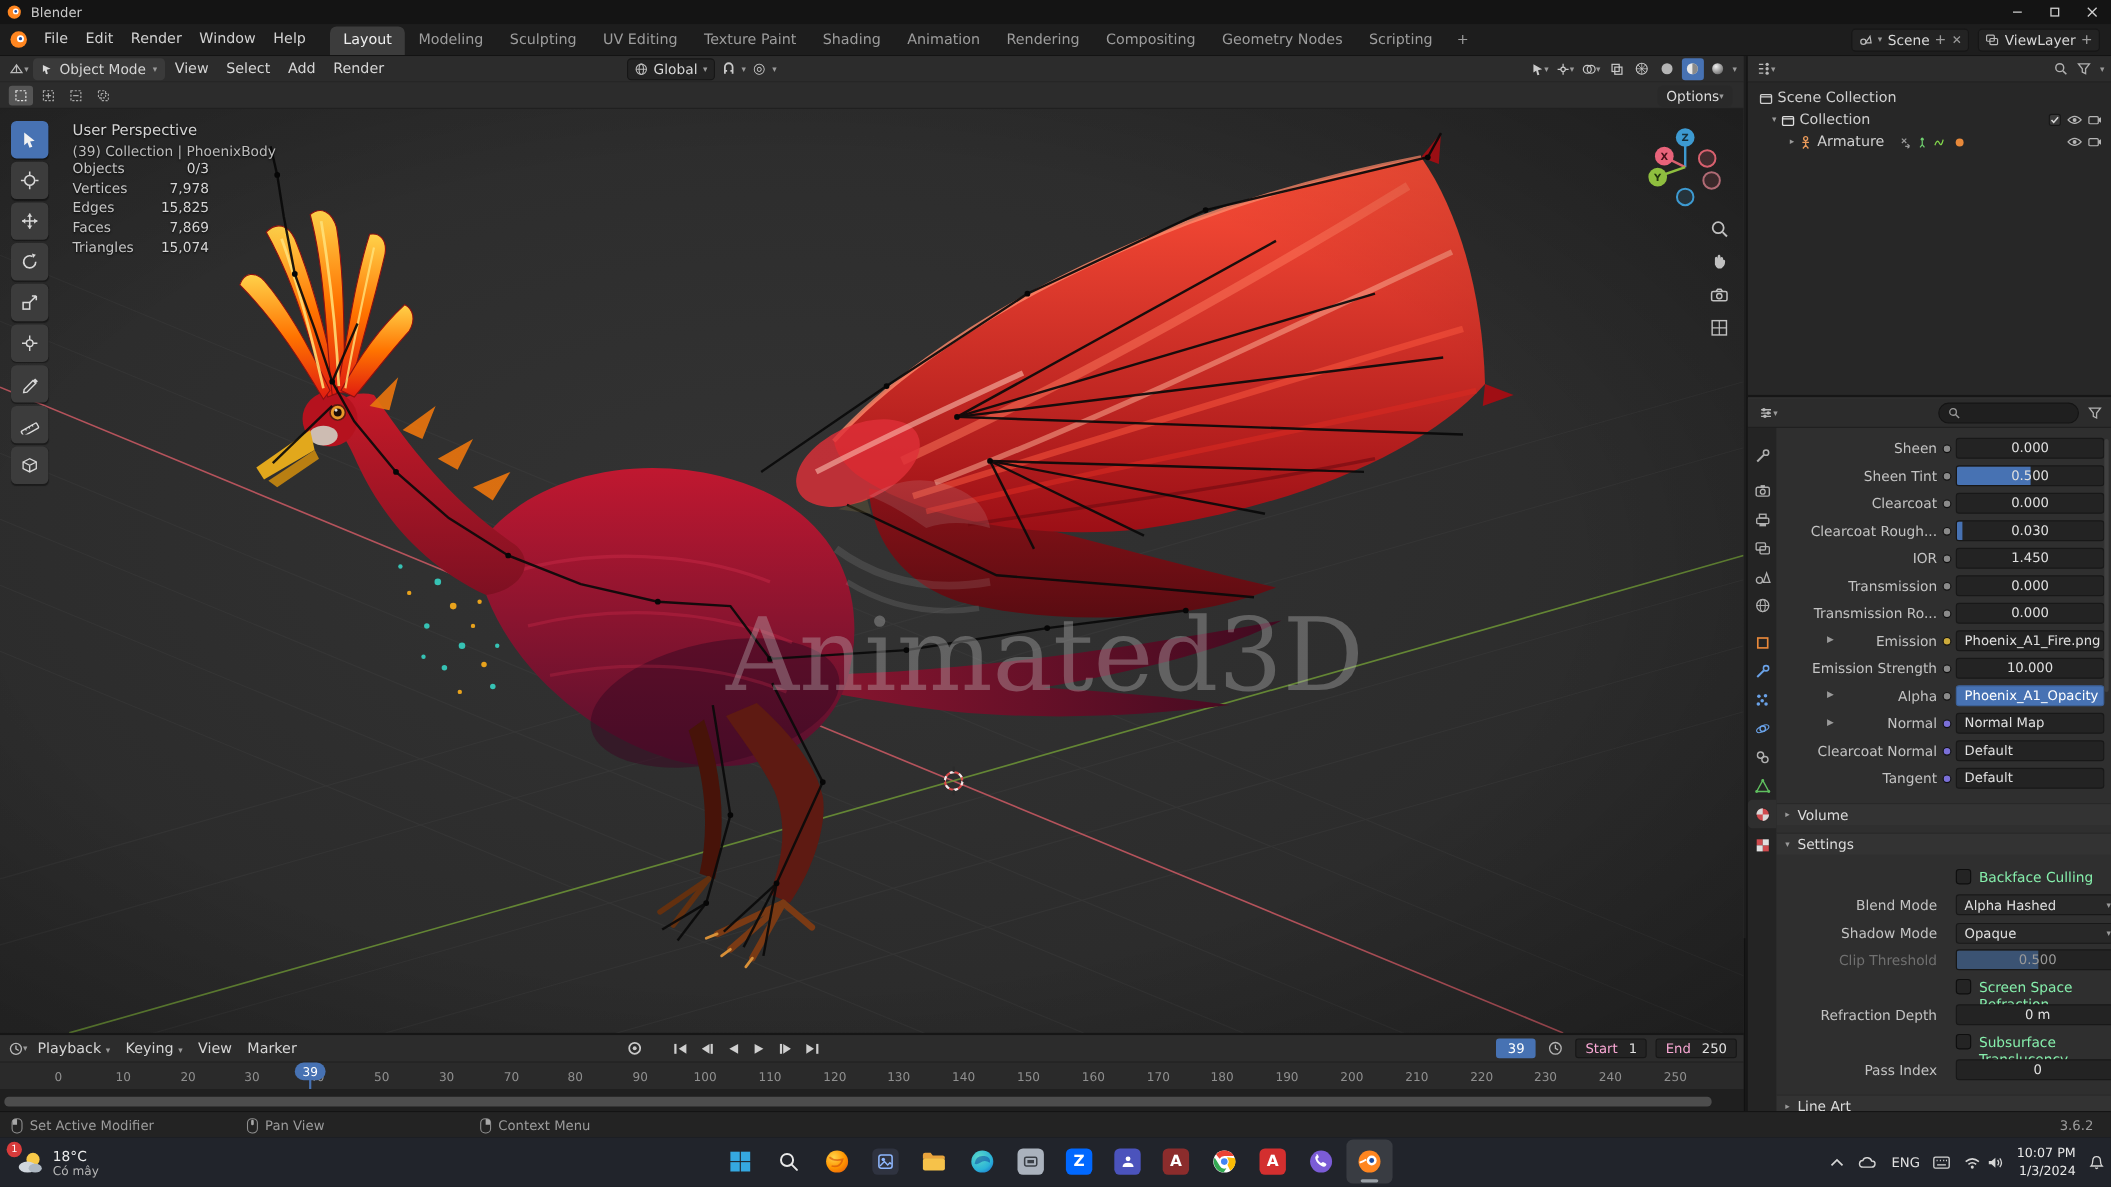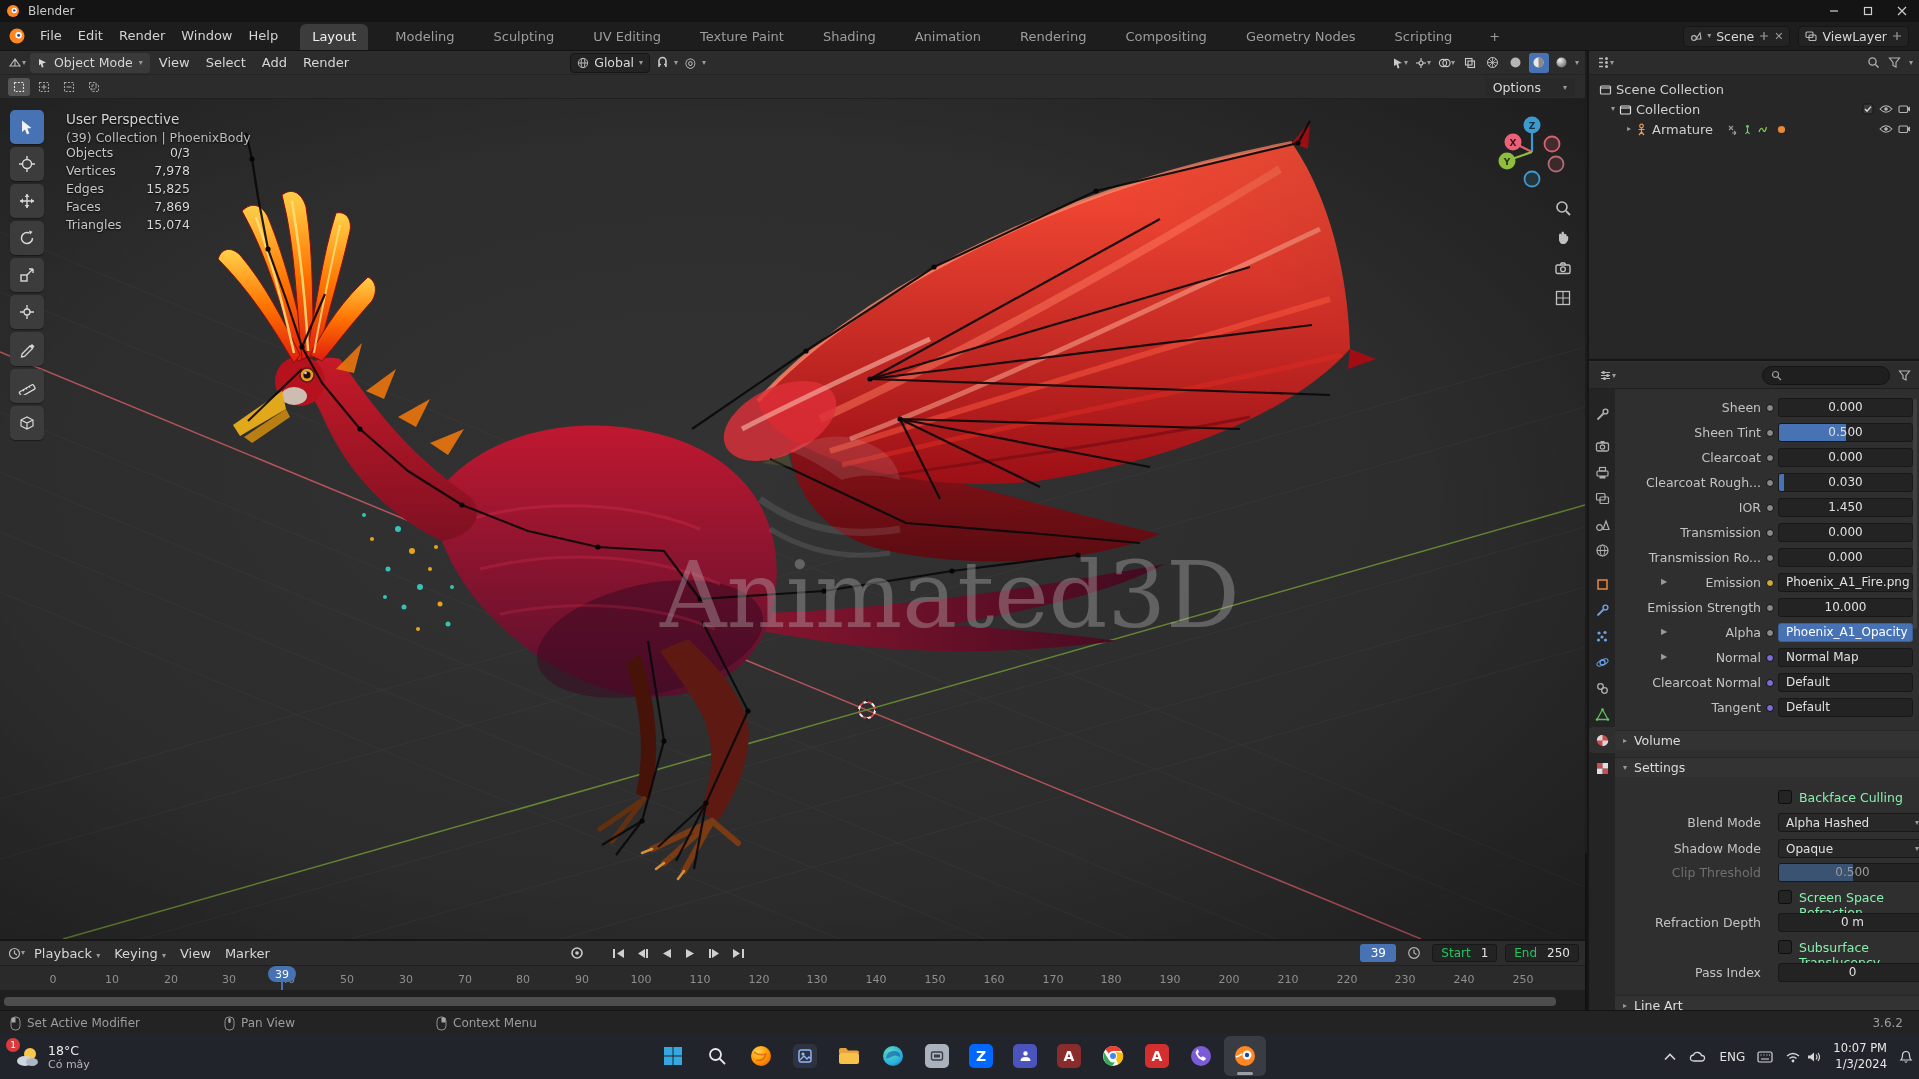--- a/index.html
+++ b/index.html
@@ -13,21 +13,21 @@
   
   .titlebar { position:absolute; top:0; left:0; right:0; height:22px; background:#141414; display:flex; align-items:center; color:#c9c9c9; font-size:12px; }
   .titlebar .tlogo { width:14px; height:14px; margin:0 8px 0 6px; }
   .winbtns { margin-left:auto; display:flex; height:100%; }
   .winbtn { width:34px; height:100%; display:flex; align-items:center; justify-content:center; color:#bbb; }
 
   
   .topbar { position:absolute; top:22px; left:0; right:0; height:29px; background:#1d1d1d; display:flex; align-items:center; border-bottom:1px solid #131313; }
   .blogo { width:18px; height:18px; margin:0 6px 0 8px; }
   .menu { padding:0 8px; line-height:28px; color:#d2d2d2; font-size:13px; border-radius:4px;text-align:center; }
-  .tabs { display:flex; align-items:flex-end; height:100%; margin-left:14px;gap:15px; }
+  .tabs { display:flex; align-items:flex-end; height:100%; margin-left:14px; }
   .tab { padding:5px 12px 6px; font-size:13px; color:#9d9d9d; border-radius:6px 6px 0 0; }
   .tab.active { background:#3c3c3c; color:#efefef; }
   .tab-add { padding:4px 10px 6px; color:#9d9d9d; }
   .tb-right { margin-left:auto; display:flex; align-items:center; gap:8px; padding-right:10px; }
   .pill { background:#232323; border:1px solid #161616; border-radius:4px; height:21px; display:flex; align-items:center; gap:5px; padding:0 6px; font-size:12.5px; color:#d8d8d8; }
   .caret { font-size:8px; color:#9a9a9a; line-height:1; }
   .xicon { color:#9a9a9a; font-size:11px; }
 
   
   .main { position:absolute; top:51px; left:0; right:0; height:959px; }
@@ -38,21 +38,21 @@
   .viewport { position:absolute; top:0; left:0; width:1585px; height:888px; background:#2e2e2e; }
   .vp-header { position:absolute; top:0; left:0; right:0; height:24px; background:#2c2c2c; display:flex; align-items:center; gap:2px; padding:0 6px; border-bottom:1px solid #242424; }
   .vp-tools { position:absolute; top:24px; left:0; right:0; height:24px; background:#2c2c2c; display:flex; align-items:center; padding:0 8px; border-bottom:1px solid #202020; }
   .mode-pill { background:#3a3a3a; border-radius:4px; height:20px; display:flex; align-items:center; gap:6px; padding:0 7px; font-size:12.5px; }
   .hmenu { padding:0 7px; font-size:13px; color:#d6d6d6; border-radius:3px; }
   .icbtn { height:20px; min-width:20px; border-radius:3px; display:flex; align-items:center; justify-content:center; padding:0 2px; }
   .icbtn.on { background:#4772b3; }
   .vp-right { margin-left:auto; display:flex; align-items:center; gap:3px; }
   .selmode { width:22px; height:18px; border-radius:3px; margin-right:3px; display:flex; align-items:center; justify-content:center; background:transparent; }
   .selmode.on { background:#555; }
-  .options-btn { position:absolute; top:27px; right:10px; height:19px; display:flex; align-items:center; gap:22px; color:#dadada; font-size:12.5px; background:rgba(40,40,40,.55); border-radius:4px; padding:0 8px; }
+  .options-btn { position:absolute; top:27px; right:10px; height:19px; display:flex; align-items:center; gap:0; color:#dadada; font-size:12.5px; background:rgba(40,40,40,.55); border-radius:4px; padding:0 8px; }
 
   
   .vtoolbar { position:absolute; left:10px; top:59px; width:36px; display:flex; flex-direction:column; gap:3px; }
   .tool { width:34px; height:34px; border-radius:5px; background:#3c3c3c; display:flex; align-items:center; justify-content:center; box-shadow:0 1px 1px rgba(0,0,0,.4); }
   .tool.active { background:#4772b3; }
 
   
   .vp-overlay { position:absolute; left:66px; top:60px; text-shadow:0 1px 2px rgba(0,0,0,.85); pointer-events:none; }
   .vp-overlay .t1 { font-size:13.5px; color:#d4d4d4; }
   .vp-overlay .t2 { font-size:12.5px; color:#bdbdbd; margin-top:3px; }
@@ -72,21 +72,21 @@
   .tick { position:absolute; bottom:4px; transform:translateX(-50%); font-size:11px; color:#8f8f8f; }
   .tl-scroll { position:absolute; top:49px; left:0; right:0; height:22px; background:#1f1f1f; }
   .tl-thumb { position:absolute; top:7px; left:4px; width:1552px; height:9px; border-radius:4px; background:#4d4d4d; }
   .playhead-line { position:absolute; top:40px; left:281px; width:2px; height:14px; background:#4772b3; }
   .playhead-badge { position:absolute; top:25px; left:268px; width:28px; height:16px; background:#4772b3; color:#fff; border-radius:8px; font-size:11px; display:flex; align-items:center; justify-content:center; }
   .transport { display:flex; align-items:center; gap:4px; margin-left:290px; }
   .tbtn { width:20px; height:18px; display:flex; align-items:center; justify-content:center; border-radius:3px; }
   .tl-right { margin-left:auto; display:flex; align-items:center; gap:8px; }
   .frame-field { width:36px; height:18px; background:#4772b3; color:#fff; border-radius:3px; display:flex; align-items:center; justify-content:center; font-size:12px; }
   .range-field { height:18px; background:#232323; border:1px solid #171717; border-radius:3px; display:flex; align-items:center; gap:10px; padding:0 8px; font-size:12px; }
-  .range-field .rl { color:#22c55e; }
+  .range-field .rl { color:#f9a8d4; }
   .range-field .rv { color:#e2e2e2; }
 
   
   .outliner { position:absolute; top:0; left:0; right:0; height:310px; background:#272727; border-bottom:2px solid #161616; }
   .ol-header { height:24px; background:#2c2c2c; display:flex; align-items:center; padding:0 6px; gap:6px; border-bottom:1px solid #202020; }
   .ol-row { position:absolute; left:0; right:0; height:20px; display:flex; align-items:center; gap:4px; font-size:13px; color:#cfcfcf; }
   .ol-right { margin-left:auto; display:flex; align-items:center; gap:5px; padding-right:8px; }
 
   
   .props { position:absolute; top:312px; left:0; right:0; bottom:0; background:#2f2f2f; }

